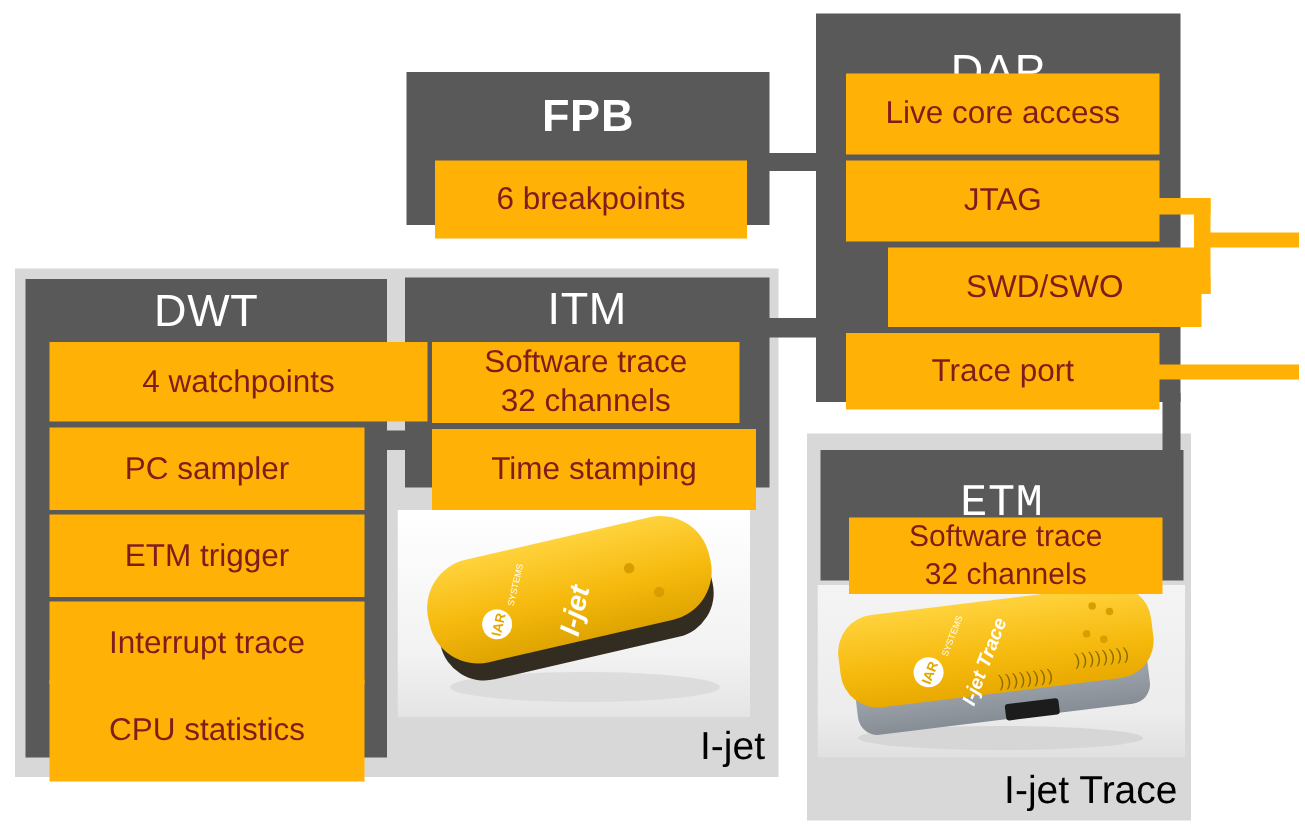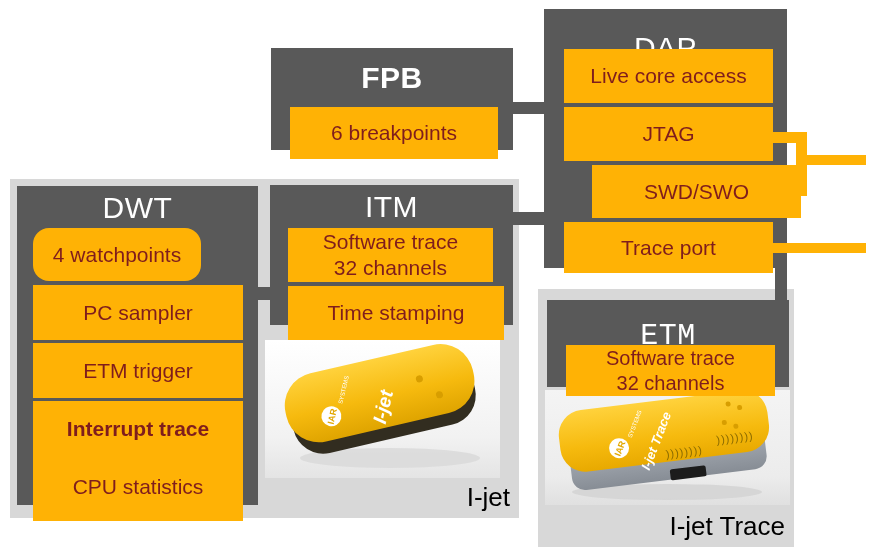--- a/index.html
+++ b/index.html
@@ -130,30 +130,30 @@
   <div class="obox" style="left:564px;top:107px;width:209px;height:54px;">
     <span>JTAG</span>
   </div>
   <div class="obox" style="left:592px;top:165px;width:209px;height:53px;">
     <span>SWD/SWO</span>
   </div>
   <div class="obox" style="left:564px;top:222px;width:209px;height:51px;">
     <span>Trace port</span>
   </div>
 
-  <div class="obox" style="left:33px;top:228px;width:168px;height:53px;border-radius:16px;">
+  <div class="obox" style="left:33px;top:228px;width:252px;height:53px;">
     <span>4 watchpoints</span>
   </div>
   <div class="obox" style="left:33px;top:285px;width:210px;height:55px;">
     <span>PC sampler</span>
   </div>
   <div class="obox" style="left:33px;top:343px;width:210px;height:55px;">
     <span>ETM trigger</span>
   </div>
-  <div class="obox" style="left:33px;top:401px;width:210px;height:55px;font-weight:bold;">
+  <div class="obox" style="left:33px;top:401px;width:210px;height:55px;">
     <span>Interrupt trace</span>
   </div>
   <div class="obox" style="left:33px;top:453px;width:210px;height:68px;">
     <span>CPU statistics</span>
   </div>
 
   <div class="obox" style="left:288px;top:228px;width:205px;height:54px;">
     <span>Software trace</span>
     <span>32 channels</span>
   </div>

